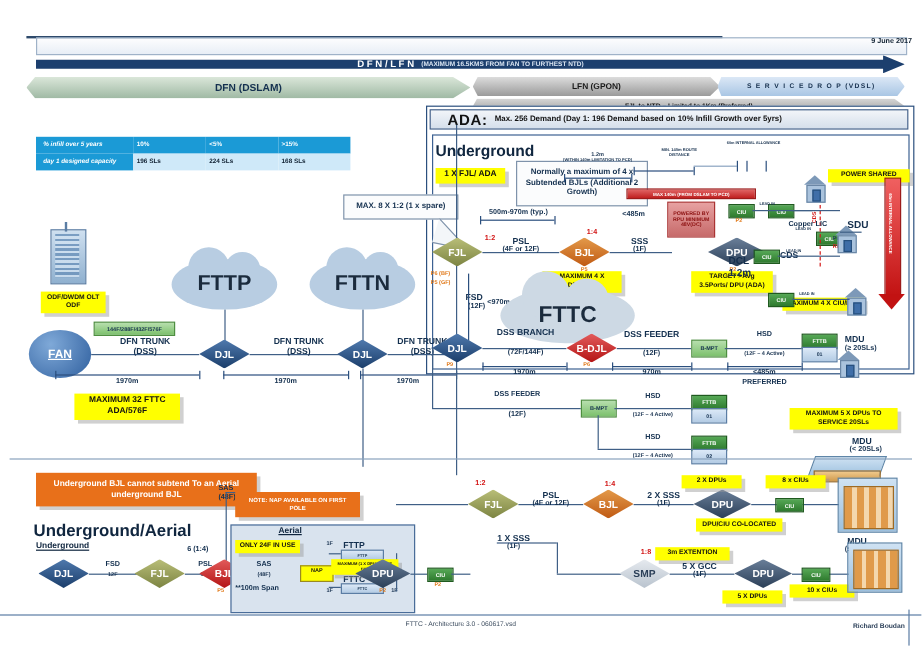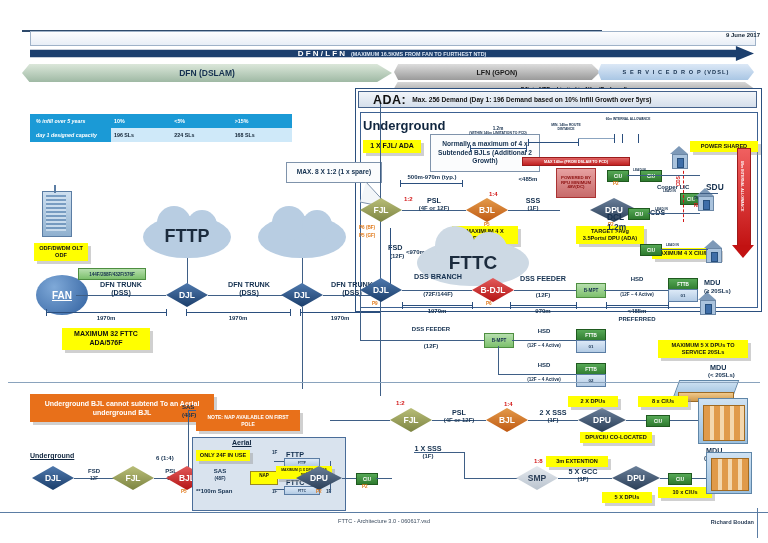--- a/index.html
+++ b/index.html
@@ -216,21 +216,21 @@
 
   <div class="abs boxred" style="left:556px;top:168px;width:38px;height:28px;">POWERED BY RPU MINIMUM 48V(DC)</div>
 
   <div class="abs" style="left:38px;top:185px;width:38px;height:52px;">
     <div class="abs" style="left:4px;top:6px;width:28px;height:44px;background:linear-gradient(#cfe0f0,#8fb0cf);border:1px solid #5b7da4;"></div>
     <div class="abs" style="left:8px;top:10px;width:20px;height:36px;background:repeating-linear-gradient(#6d93bb 0 2px,#cfe0f0 2px 4px);opacity:.85;"></div>
     <div class="abs" style="left:16px;top:0px;width:2px;height:8px;background:#5b7da4;"></div>
   </div>
   <div class="abs yel" style="left:34px;top:243px;width:48px;">ODF/DWDM OLT ODF</div>
 
-  <div class="abs fan" style="left:36px;top:275px;text-decoration:underline;">FAN</div>
+  <div class="abs fan" style="left:24px;top:275px;text-decoration:underline;">FAN</div>
 
   <div class="abs boxlg" style="left:78px;top:268px;width:66px;height:10px;">144F/288F/432F/576F</div>
 
   <div class="abs ln lnh" style="left:76px;top:295px;width:90px;"></div>
   <div class="abs lbl9 ctr" style="left:76px;top:280px;width:90px;">DFN TRUNK</div>
   <div class="abs lbl9 ctr" style="left:76px;top:288px;width:90px;">(DSS)</div>
 
   <div class="abs dim" style="left:46px;top:312px;width:120px;"></div>
   <div class="abs dimtick" style="left:46px;top:309px;"></div>
   <div class="abs dimtick" style="left:166px;top:309px;"></div>
@@ -251,20 +251,21 @@
   <div class="abs lbl9 ctr" style="left:204px;top:288px;width:90px;">(DSS)</div>
   <div class="abs dim" style="left:186px;top:312px;width:104px;"></div>
   <div class="abs dimtick" style="left:186px;top:309px;"></div>
   <div class="abs dimtick" style="left:290px;top:309px;"></div>
   <div class="abs lbl ctr" style="left:186px;top:315px;width:104px;">1970m</div>
 
   <div class="abs" style="left:258px;top:206px;width:88px;height:56px;">
     <div class="abs" style="left:0;top:10px;width:88px;height:42px;background:#b8cde2;border-radius:44px/22px;"></div>
     <div class="abs" style="left:14px;top:0px;width:34px;height:34px;background:#b8cde2;border-radius:50%;"></div>
     <div class="abs" style="left:44px;top:4px;width:30px;height:30px;background:#b8cde2;border-radius:50%;"></div>
+    <div class="abs ctr" style="left:0;top:20px;width:88px;font-size:18px;font-weight:bold;color:#1b2b3d;">FTTN</div>
   </div>
   <div class="abs ln lnv" style="left:302px;top:258px;height:38px;"></div>
   <div class="abs diamond d-blue" style="left:281px;top:283px;">DJL</div>
   <div class="abs ln lnv" style="left:302px;top:307px;height:82px;"></div>
 
   <div class="abs ln lnh" style="left:323px;top:295px;width:48px;"></div>
   <div class="abs lbl9 ctr" style="left:312px;top:280px;width:80px;">DFN TRUNK</div>
   <div class="abs lbl9 ctr" style="left:312px;top:288px;width:80px;">(DSS)</div>
   <div class="abs dim" style="left:300px;top:312px;width:80px;"></div>
   <div class="abs dimtick" style="left:300px;top:309px;"></div>
@@ -431,20 +432,21 @@
 
   <div class="abs yel" style="left:658px;top:340px;width:84px;">MAXIMUM 5 X DPUs TO SERVICE 20SLs</div>
   <div class="abs lbl9" style="left:710px;top:363px;">MDU</div>
   <div class="abs lbl" style="left:708px;top:372px;">(&lt; 20SLs)</div>
   <div class="abs mdublue" style="left:676px;top:380px;width:58px;height:16px;transform:skewX(-20deg);"></div>
   <div class="abs mdubld" style="left:678px;top:392px;width:54px;height:8px;"></div>
 
   <div class="abs bigpanel"></div>
 
   <div class="abs org" style="left:30px;top:394px;width:172px;">Underground BJL cannot subtend To an Aerial underground BJL</div>
+  <div class="abs" style="left:28px;top:434px;font-size:14px;font-weight:bold;color:#10263f;">Underground/Aerial</div>
   <div class="abs" style="left:30px;top:452px;font-size:7px;font-weight:bold;color:#10263f;text-decoration:underline;">Underground</div>
 
   <div class="abs lbl" style="left:182px;top:404px;">SAS</div>
   <div class="abs lbl" style="left:182px;top:412px;">(48F)</div>
   <div class="abs ln lnh" style="left:188px;top:410px;width:46px;"></div>
   <div class="abs ln lnv" style="left:188px;top:410px;height:66px;"></div>
 
   <div class="abs org" style="left:196px;top:410px;width:96px;font-size:5px;padding:4px;">NOTE: NAP AVAILABLE ON FIRST POLE</div>
 
   <div class="abs diamond d-blue" style="left:32px;top:466px;">DJL</div>

